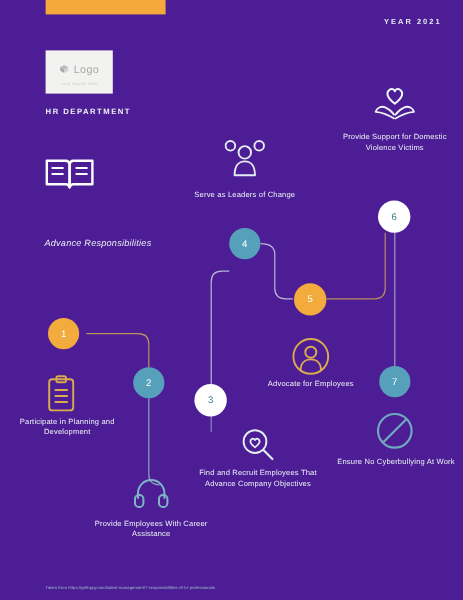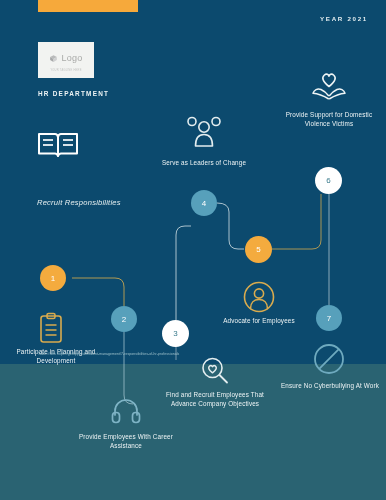--- a/index.html
+++ b/index.html
@@ -12,22 +12,22 @@
     height: 500px;
     position: relative;
     overflow: hidden;
     font-family: "Liberation Sans", sans-serif;
     background: #2a6372;
   }
   #poster {
     position: absolute;
     inset: 0;
     width: 386px;
-    height: 364px;
-    background: #0c4a6e;
+    height: 500px;
+    background: #4c1d95;
   }
   
   .top-bar {
     position: absolute;
     left: 38px;
     top: 0;
     width: 100px;
     height: 12px;
     background: #f6a93b;
   }
@@ -171,21 +171,21 @@
   <div class="book-icon">
     <svg width="44" height="30" viewBox="0 0 44 30" aria-hidden="true">
       <path d="M3 4 L19 4 Q21.5 4 22 7 L22 26 Q21 23.5 19 23.5 L3 23.5 Z" fill="none" stroke="#ffffff" stroke-width="2" stroke-linejoin="round"></path>
       <path d="M41 4 L25 4 Q22.5 4 22 7 L22 26 Q23 23.5 25 23.5 L41 23.5 Z" fill="none" stroke="#ffffff" stroke-width="2" stroke-linejoin="round"></path>
       <line x1="7" y1="10" x2="17" y2="10" stroke="#ffffff" stroke-width="1.7"></line>
       <line x1="7" y1="15" x2="17" y2="15" stroke="#ffffff" stroke-width="1.7"></line>
       <line x1="27" y1="10" x2="37" y2="10" stroke="#ffffff" stroke-width="1.7"></line>
       <line x1="27" y1="15" x2="37" y2="15" stroke="#ffffff" stroke-width="1.7"></line>
     </svg>
   </div>
-  <div class="subtitle">Recruit Responsibilities</div>
+  <div class="subtitle">Advance Responsibilities</div>
 
   <svg id="connectors" viewBox="0 0 386 500">
     <g fill="none" stroke-width="1">
 
       <path d="M72 278 L115 278 Q124 278 124 287 L124 306" stroke="#cfa94f" stroke-opacity=".85"></path>
 
       <path d="M124 332 L124 395 Q124 404 133 404" stroke="#9fc0cc" stroke-opacity=".8"></path>
 
       <path d="M176 320 L176 235 Q176 226 185 226 L191 226" stroke="#dfe9ec" stroke-opacity=".75"></path>
 

